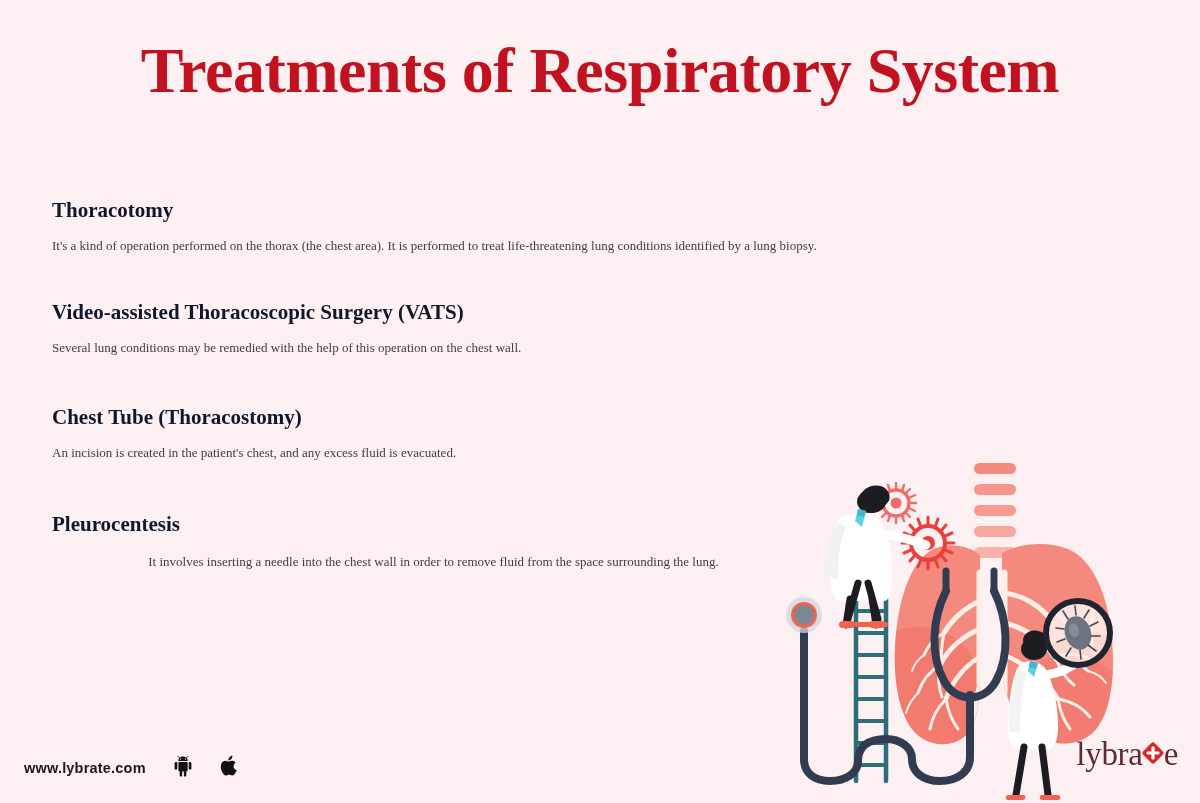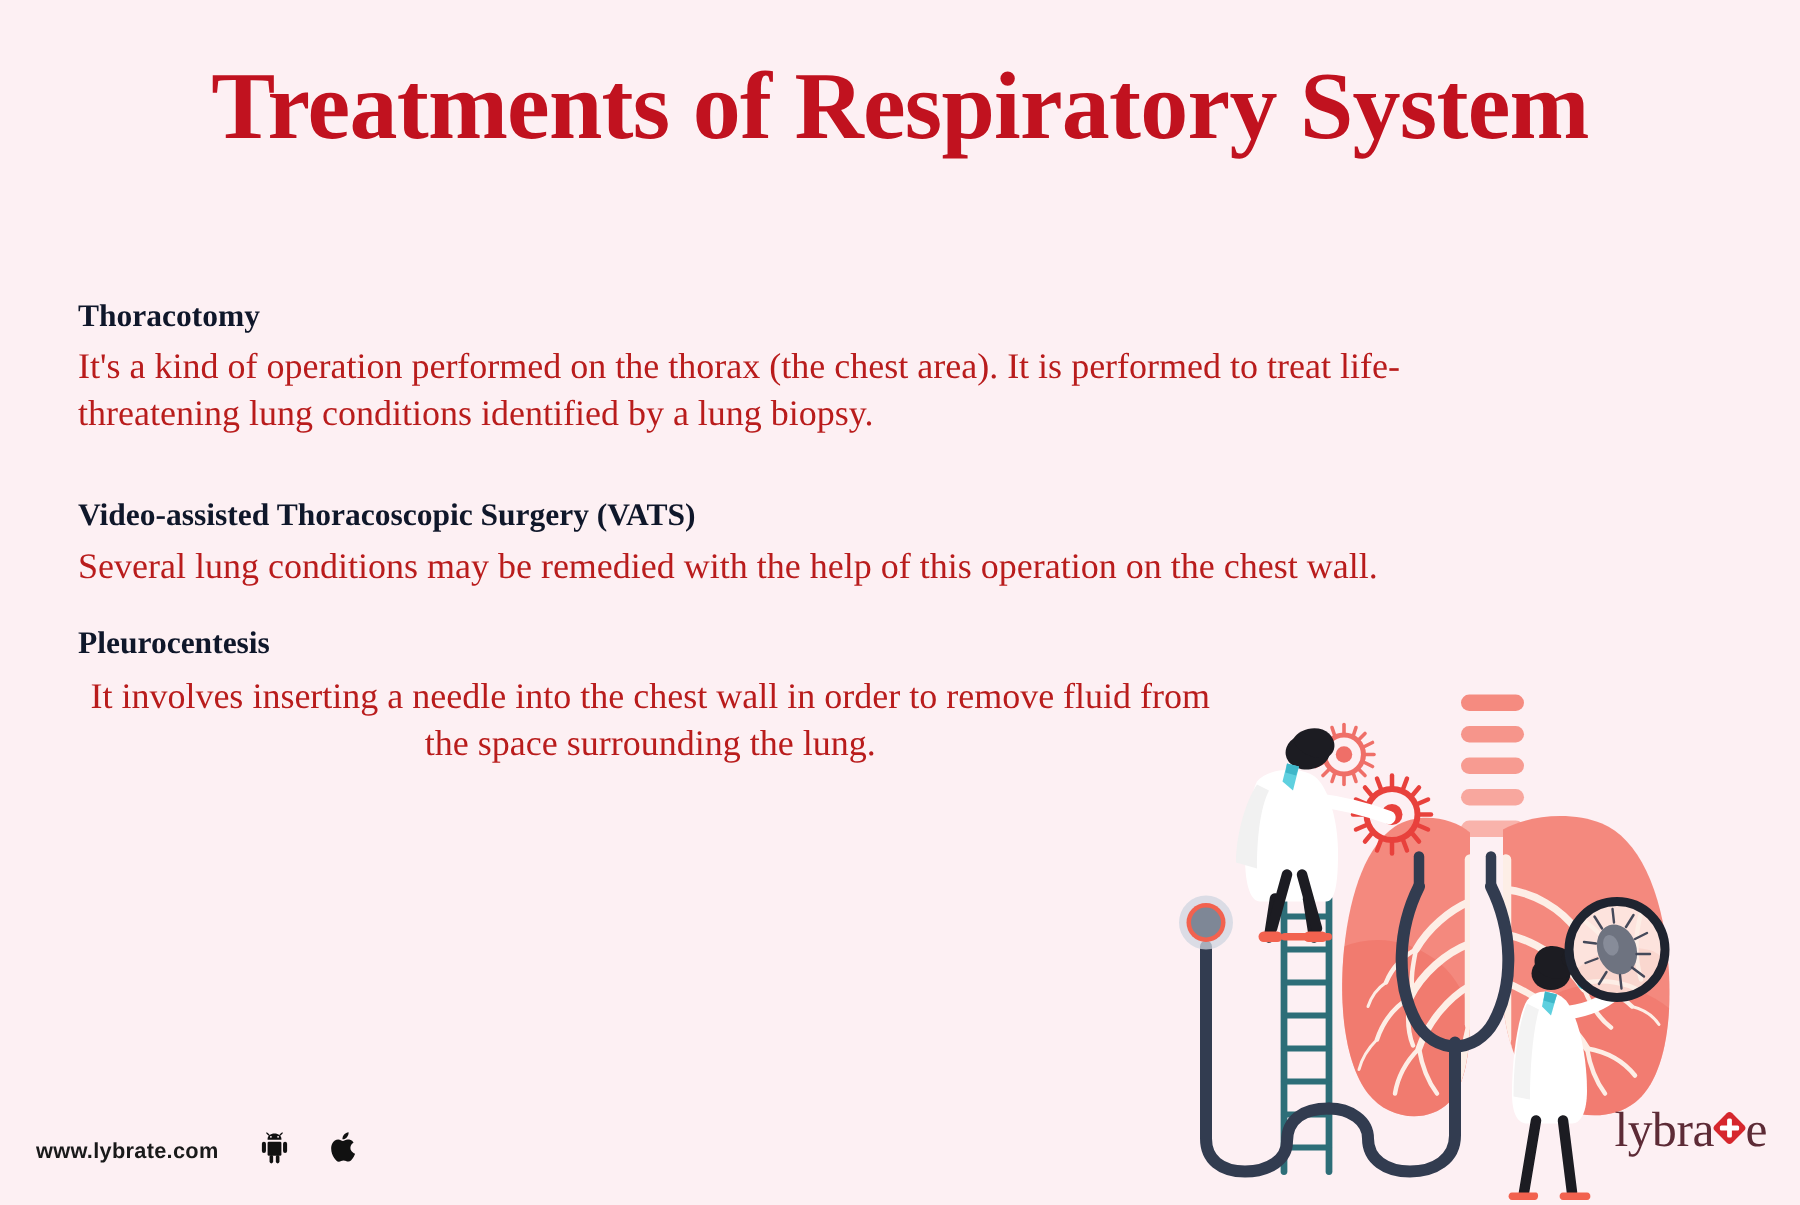--- a/index.html
+++ b/index.html
@@ -36,27 +36,27 @@
     font-family:"Liberation Serif", serif;
     font-weight:700;
     font-size:21px;
     line-height:28px;
     color:#0f172a;
     margin-bottom:6px;
   }
   .section-body {
     font-family:"Liberation Serif", serif;
     font-weight:400;
-    font-size:24px;
+    font-size:13px;
     line-height:31px;
-    color:#b91c1c;
+    color:#404040;
     max-width:985px;
   }
   .section.s1 { margin-bottom:37px; }
-  .section.s2 { margin-bottom:20px; }
+  .section.s2 { margin-bottom:40px; }
   .section.s3 { margin-bottom:42px; }
   .section.s2 .section-body,
   .section.s3 .section-body { max-width:900px; }
   .section.s4 .section-body { max-width:760px; padding-left:3px;text-align:center; }
   .section.s4 .section-heading { margin-bottom:8px; }
 
   
   #footer {
     position:absolute;
     bottom:22px; left:24px;
@@ -105,20 +105,24 @@
   <div class="section s1">
     <div class="section-heading">Thoracotomy</div>
     <div class="section-body">It's a kind of operation performed on the thorax (the chest area). It is performed to treat life-threatening lung conditions identified by a lung biopsy.</div>
   </div>
 
   <div class="section s2">
     <div class="section-heading">Video-assisted Thoracoscopic Surgery (VATS)</div>
     <div class="section-body">Several lung conditions may be remedied with the help of this operation on the chest wall.</div>
   </div>
 
+  <div class="section s3">
+    <div class="section-heading">Chest Tube (Thoracostomy)</div>
+    <div class="section-body">An incision is created in the patient's chest, and any excess fluid is evacuated.</div>
+  </div>
 
   <div class="section s4">
     <div class="section-heading">Pleurocentesis</div>
     <div class="section-body">It involves inserting a needle into the chest wall in order to remove fluid from the space surrounding the lung.</div>
   </div>
 
 </div>
 
 <div id="illustration">
 <svg viewBox="0 0 420 360" xmlns="http://www.w3.org/2000/svg">

